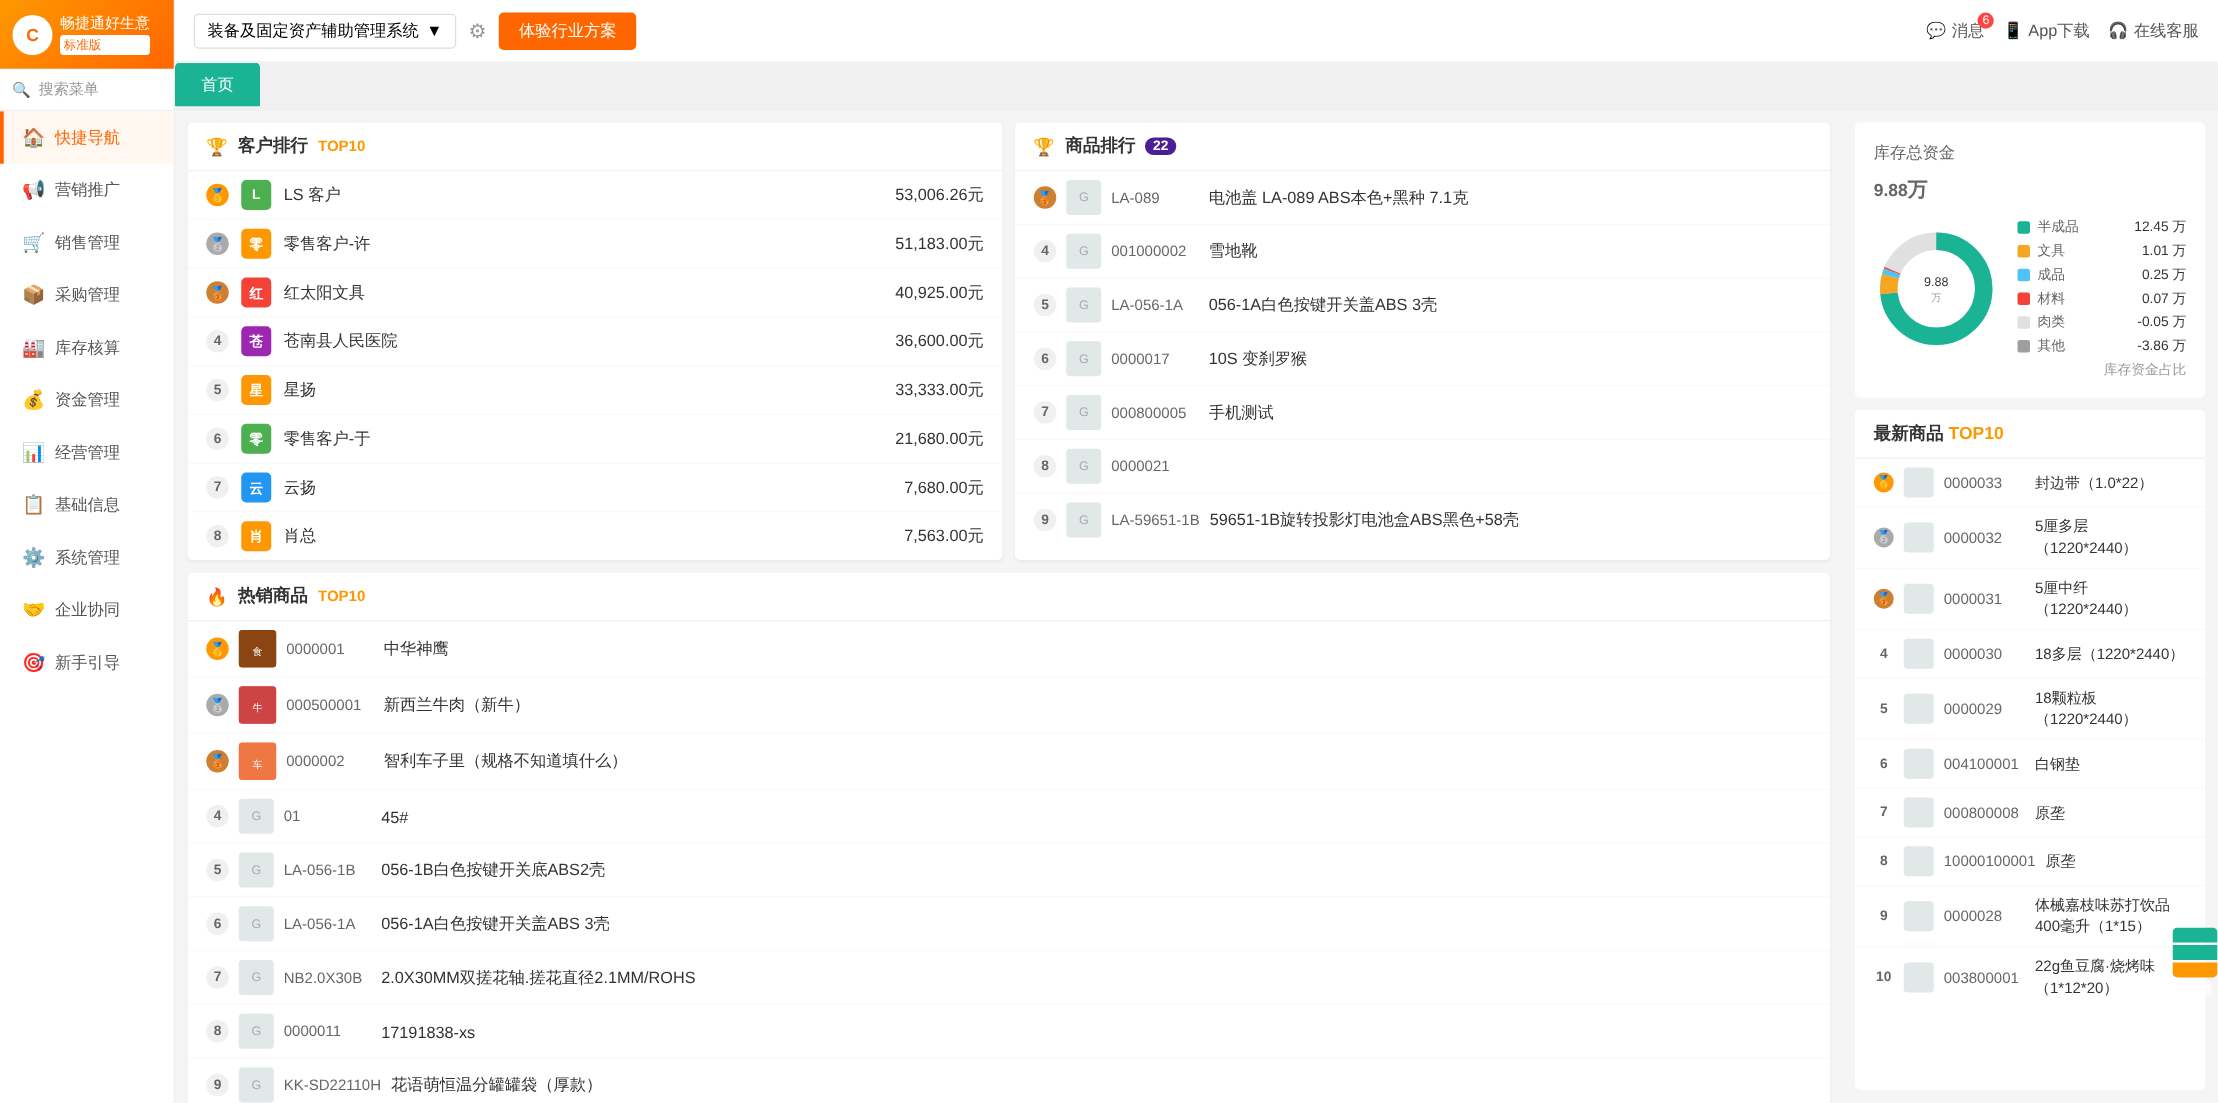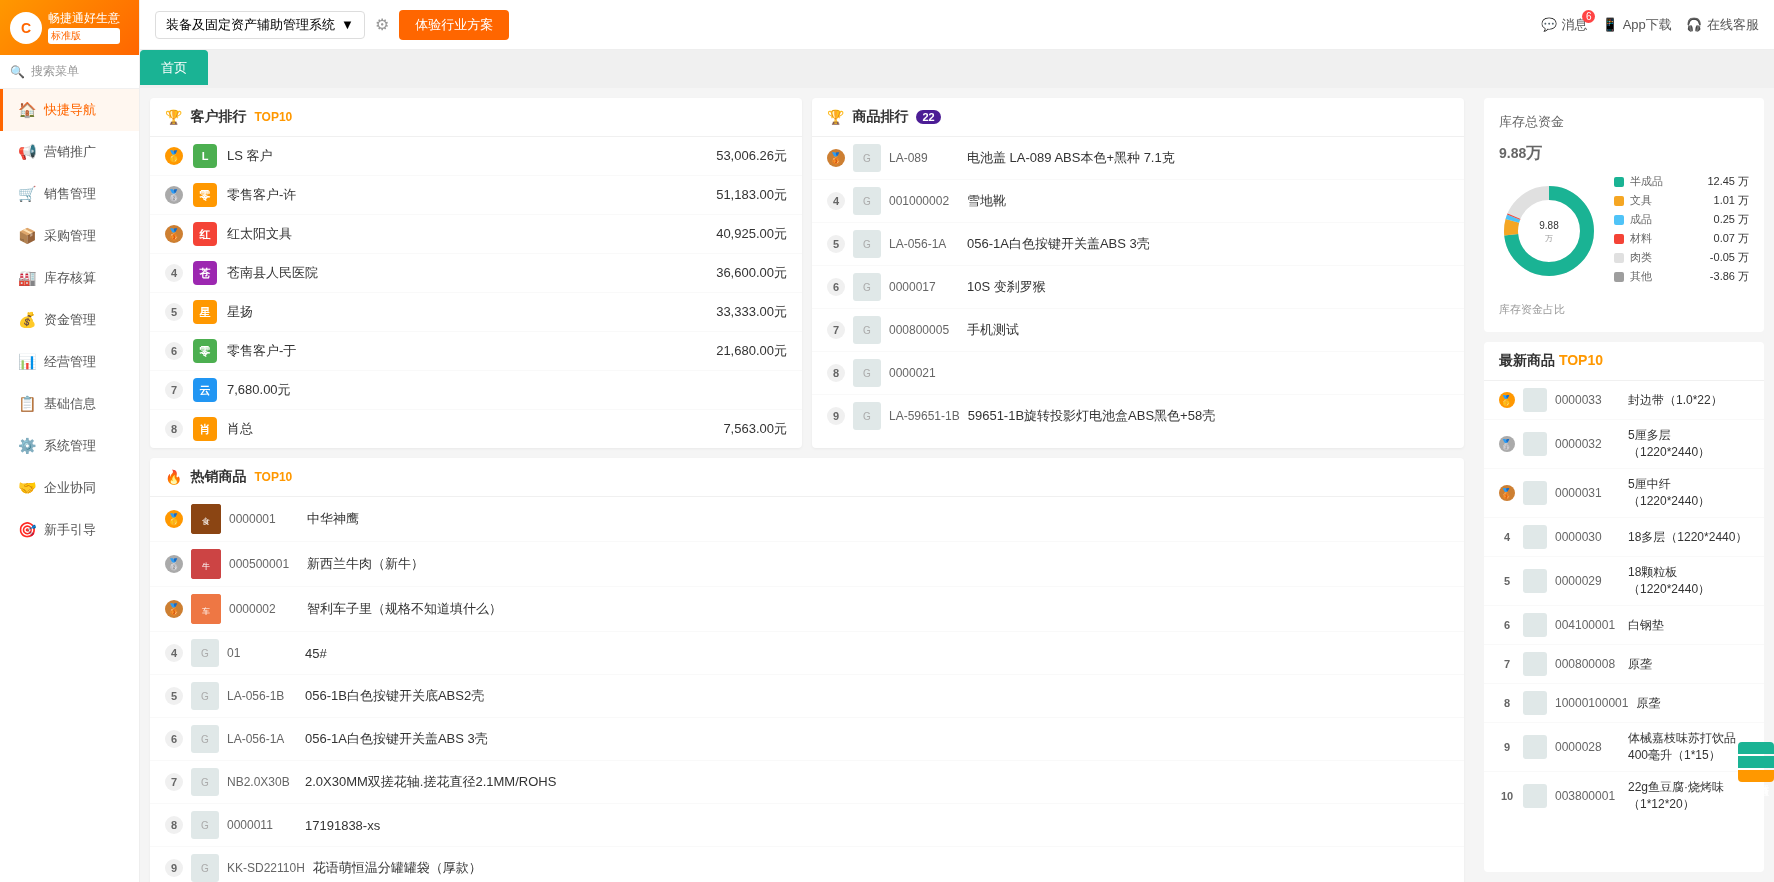--- a/index.html
+++ b/index.html
@@ -288,21 +288,21 @@
       font-size: 11px;
       margin-bottom: 4px;
     }
     .legend-dot {
       width: 10px; height: 10px;
       border-radius: 2px;
       flex-shrink: 0;
     }
     .legend-label { color: #666; flex: 1; }
     .legend-value { color: #333; font-weight: 500; }
-    .chart-subtitle { text-align: left; font-size: 11px; color: #999; margin-top: 14px; }
+    .chart-subtitle { text-align: right; font-size: 11px; color: #999; margin-top: 0; }
 
     
     .new-prod-panel {
       background: #fff;
       border-radius: 4px;
       flex: 1;
     }
     .new-prod-header {
       padding: 10px 15px;
       font-size: 14px;
@@ -514,20 +514,21 @@
           <div class="ranking-row">
             <span class="rank-num rank-other">6</span>
             <div class="rank-avatar" style="background:#4CAF50;">零</div>
             <span class="rank-name">零售客户-于</span>
             <span class="rank-amount">21,680.00元</span>
           </div>
 
           <div class="ranking-row">
             <span class="rank-num rank-other">7</span>
             <div class="rank-avatar" style="background:#2196F3;">云</div>
+            <span class="rank-name">云扬</span>
             <span class="rank-amount">7,680.00元</span>
           </div>
 
           <div class="ranking-row">
             <span class="rank-num rank-other">8</span>
             <div class="rank-avatar" style="background:#ff9800;">肖</div>
             <span class="rank-name">肖总</span>
             <span class="rank-amount">7,563.00元</span>
           </div>
         </div>

